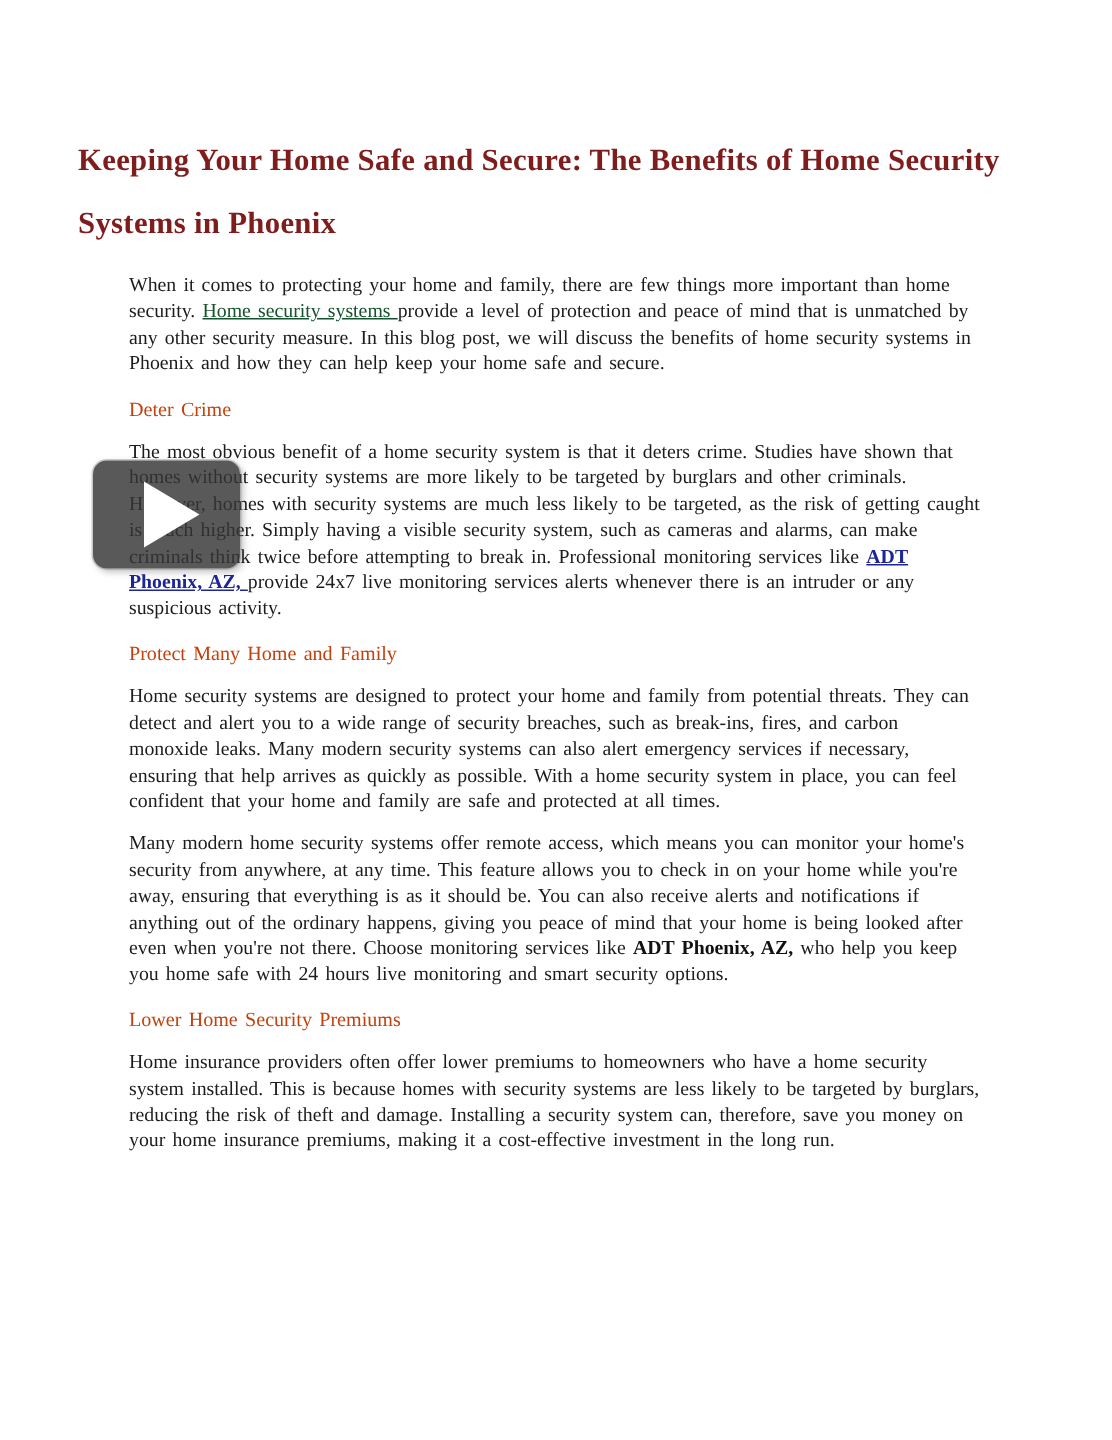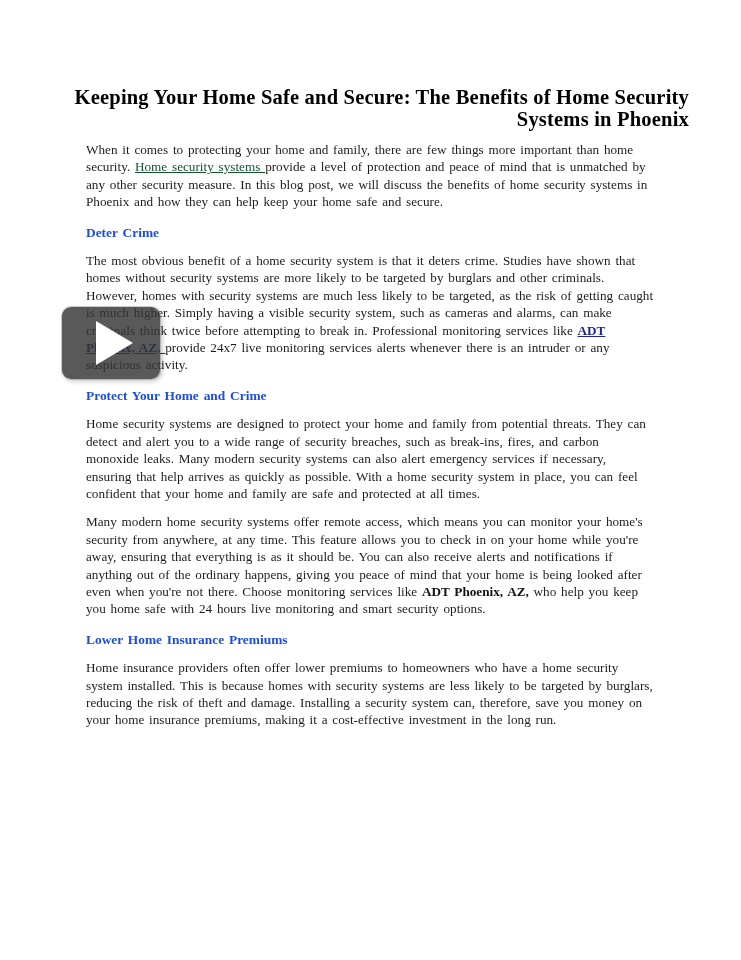--- a/index.html
+++ b/index.html
@@ -6,39 +6,39 @@
   .page {
     position: relative;
     width: 741px;
     height: 960px;
     background: #ffffff;
     overflow: hidden;
     font-family: "Liberation Serif", "DejaVu Serif", serif;
   }
   .doc-title {
     margin: 86px 52px 0 52px;
-    text-align: right;
+    text-align: left;
     font-size: 20.5px;
-    line-height: 22px;
+    line-height: 42px;
     font-weight: bold;
-    color: #000000;
+    color: #7f1d1d;
     letter-spacing: 0.2px;
   }
   .content {
     margin: 0 86px 0 86px;
     color: #1c1c1c;
     font-size: 13.2px;
     line-height: 17.4px;
     word-spacing: 1.5px;
   }
   .content h2 {
     font-size: 13.4px;
     line-height: 17.4px;
-    font-weight: bold;
-    color: #1d4ed8;
+    font-weight: normal;
+    color: #c2410c;
     margin: 13px 0 0 0;
   }
   .content p {
     margin: 11px 0 0 0;
   }
   .seg-link {
     color: #14532d;
     text-decoration: underline;
     cursor: pointer;
   }
@@ -78,24 +78,24 @@
 <body>
 
 <div class="page">
 
   <h1 class="doc-title">Keeping Your Home Safe and Secure: The Benefits of Home Security Systems in Phoenix</h1>
 
   <div class="content" id="content">
       <p><span>When it comes to protecting your home and family, there are few things more important than home security. </span><span class="seg-link">Home security systems </span><span>provide a level of protection and peace of mind that is unmatched by any other security measure. In this blog post, we will discuss the benefits of home security systems in Phoenix and how they can help keep your home safe and secure.</span></p>
       <h2>Deter Crime</h2>
       <p><span>The most obvious benefit of a home security system is that it deters crime. Studies have shown that homes without security systems are more likely to be targeted by burglars and other criminals. However, homes with security systems are much less likely to be targeted, as the risk of getting caught is much higher. Simply having a visible security system, such as cameras and alarms, can make criminals think twice before attempting to break in. Professional monitoring services like </span><span class="seg-boldlink">ADT Phoenix, AZ, </span><span>provide 24x7 live monitoring services alerts whenever there is an intruder or any suspicious activity.</span></p>
-      <h2>Protect Your Home and Crime</h2>
+      <h2>Protect Many Home and Family</h2>
       <p><span>Home security systems are designed to protect your home and family from potential threats. They can detect and alert you to a wide range of security breaches, such as break-ins, fires, and carbon monoxide leaks. Many modern security systems can also alert emergency services if necessary, ensuring that help arrives as quickly as possible. With a home security system in place, you can feel confident that your home and family are safe and protected at all times.</span></p>
       <p><span>Many modern home security systems offer remote access, which means you can monitor your home's security from anywhere, at any time. This feature allows you to check in on your home while you're away, ensuring that everything is as it should be. You can also receive alerts and notifications if anything out of the ordinary happens, giving you peace of mind that your home is being looked after even when you're not there. Choose monitoring services like </span><span class="seg-bold">ADT Phoenix, AZ,</span><span> who help you keep you home safe with 24 hours live monitoring and smart security options.</span></p>
-      <h2>Lower Home Insurance Premiums</h2>
+      <h2>Lower Home Security Premiums</h2>
       <p><span>Home insurance providers often offer lower premiums to homeowners who have a home security system installed. This is because homes with security systems are less likely to be targeted by burglars, reducing the risk of theft and damage. Installing a security system can, therefore, save you money on your home insurance premiums, making it a cost-effective investment in the long run.</span></p>
     </div>
 
   <div class="video-overlay">
     <span class="play-triangle"></span>
   </div>
 
 </div>
 
 </body></html>

